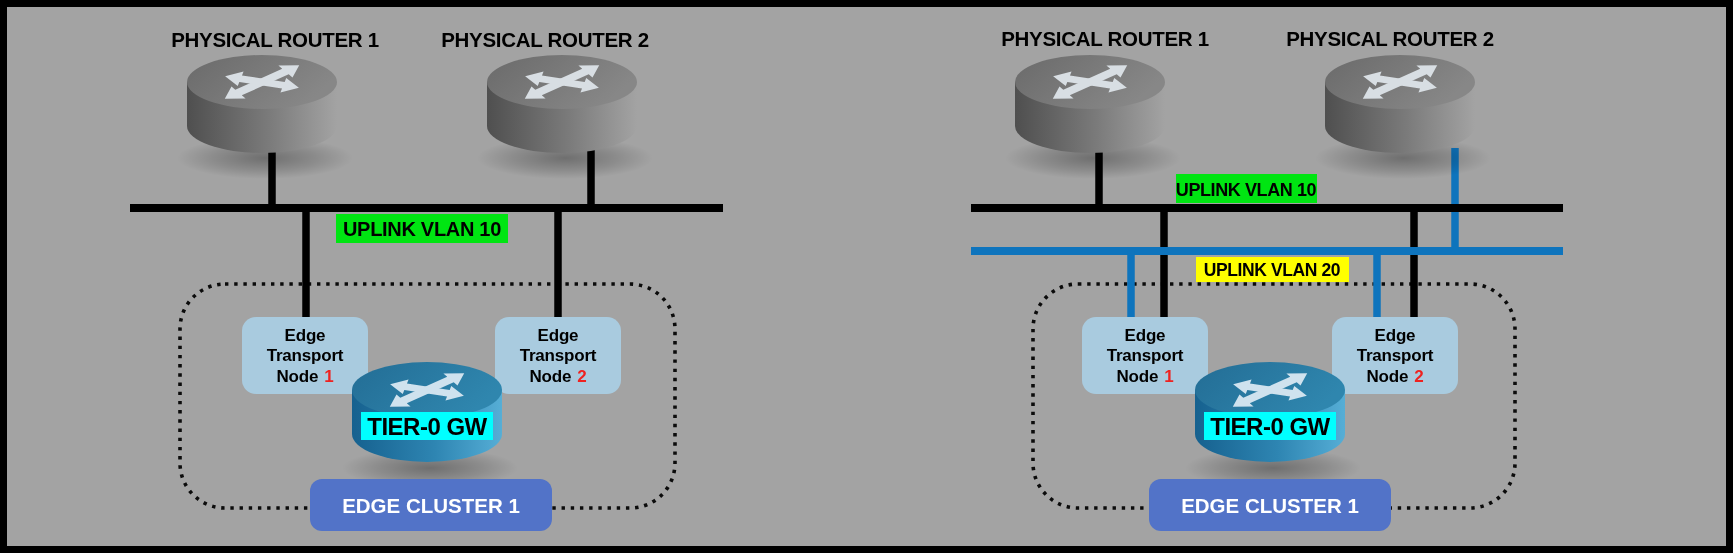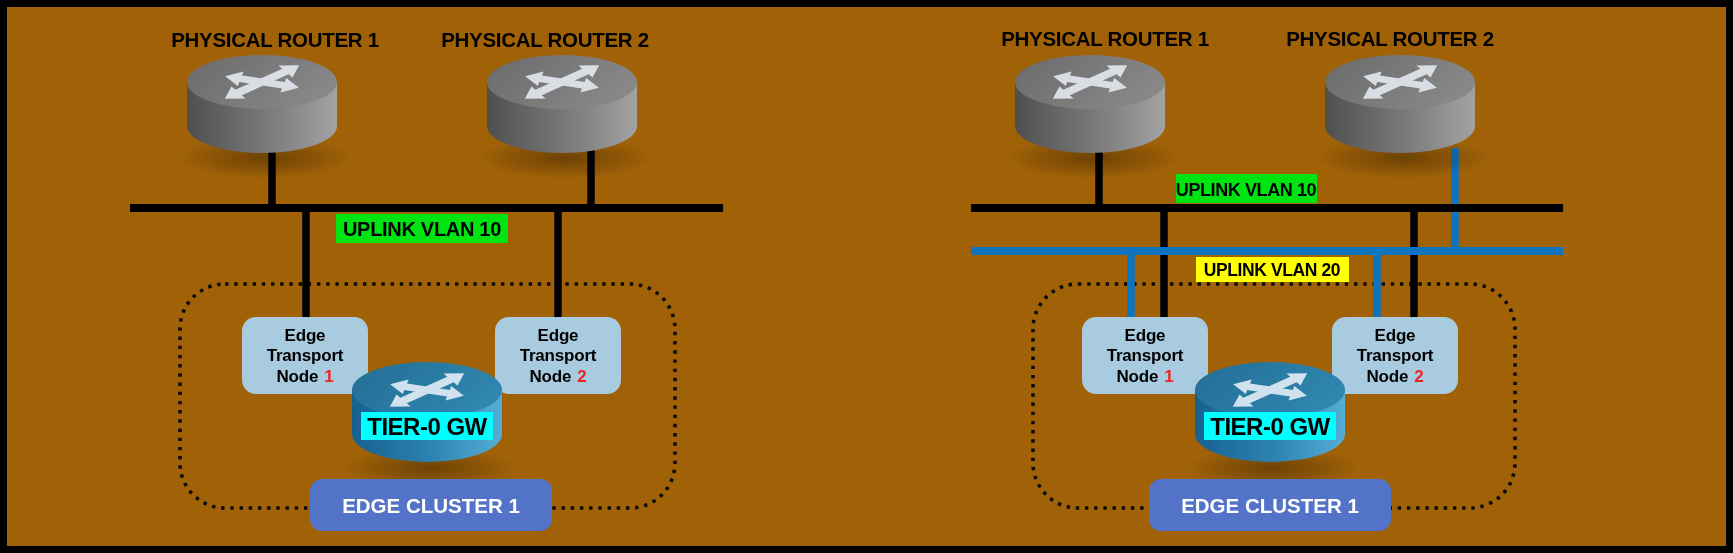--- a/index.html
+++ b/index.html
@@ -1,16 +1,16 @@
 <!DOCTYPE html>
 <html><head>
 <meta charset="utf-8">
 <style>
   html,body{margin:0;padding:0;background:#fff;}
-  .canvas{width:1733px;height:553px;position:relative;background:#a16207;overflow:hidden;}
+  .canvas{width:1733px;height:553px;position:relative;background:#a3a3a3;overflow:hidden;}
   svg{display:block;}
   text{font-family:"Liberation Sans","DejaVu Sans",sans-serif;font-weight:700;fill:#000;}
   .lbl-router{font-size:20.5px;letter-spacing:-0.3px;}
   .lbl-vlan-big{font-size:20px;letter-spacing:-0.3px;}
   .lbl-vlan-sm{font-size:18px;letter-spacing:-0.4px;}
   .lbl-vlan-y{font-size:17.5px;letter-spacing:-0.4px;}
   .lbl-node{font-size:17px;letter-spacing:-0.2px;text-anchor:middle;}
   .lbl-tier0{font-size:24px;letter-spacing:-0.5px;text-anchor:middle;}
   .lbl-cluster{font-size:20.5px;letter-spacing:0px;text-anchor:middle;fill:#ffffff;}
   .busblack{stroke:#000000;stroke-width:8;}

